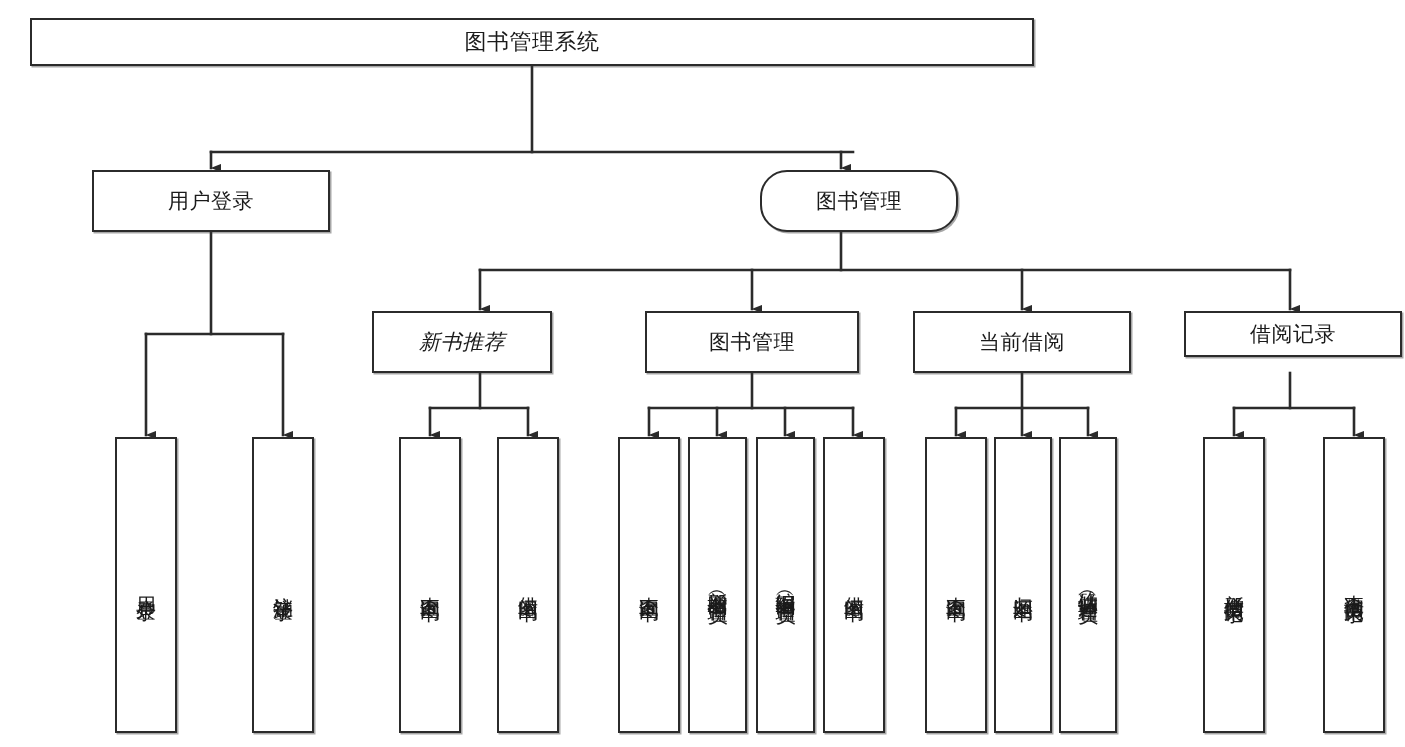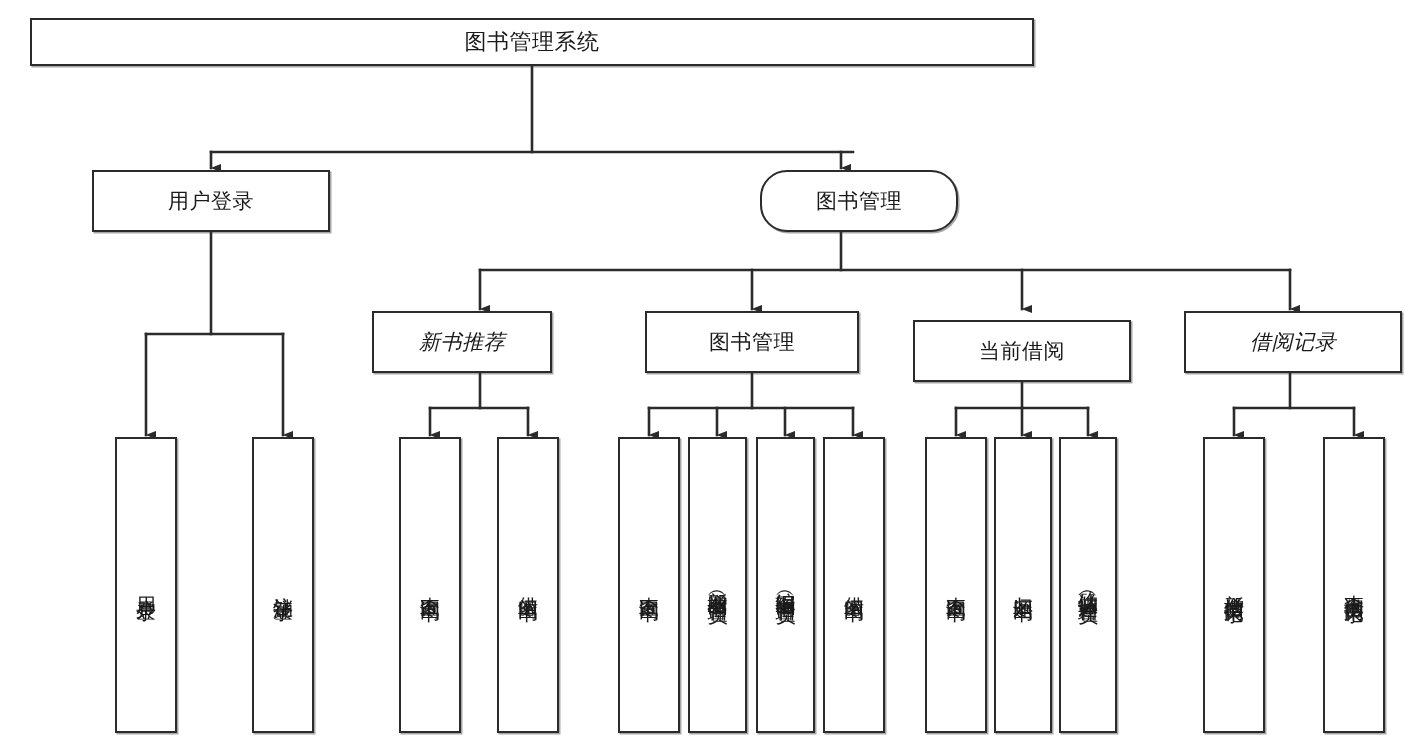--- a/index.html
+++ b/index.html
@@ -131,24 +131,24 @@
   <div class="node-box level2" style="left:748px; top:170px; width:198px; height:62px;border-radius:27px;">
     <span class="node-label">图书管理</span>
   </div>
 
   <div class="node-box level3" style="left:360px; top:311px; width:180px; height:62px;font-style:italic;">
     <span class="node-label">新书推荐</span>
   </div>
   <div class="node-box level3" style="left:633px; top:311px; width:214px; height:62px;">
     <span class="node-label">图书管理</span>
   </div>
-  <div class="node-box level3" style="left:901px; top:320px; width:218px; height:62px;">
+  <div class="node-box level3" style="left:901px; top:311px; width:218px; height:62px;">
     <span class="node-label">当前借阅</span>
   </div>
-  <div class="node-box level3" style="left:1172px; top:311px; width:218px; height:62px;font-style:italic;">
+  <div class="node-box level3" style="left:1172px; top:311px; width:218px; height:46px;">
     <span class="node-label">借阅记录</span>
   </div>
 
   <div class="node-box vertical" style="left:103px; top:437px; width:62px; height:296px;">
     <span class="node-label">用户登录</span>
   </div>
   <div class="node-box vertical" style="left:240px; top:437px; width:62px; height:296px;">
     <span class="node-label">注销登录</span>
   </div>
 

